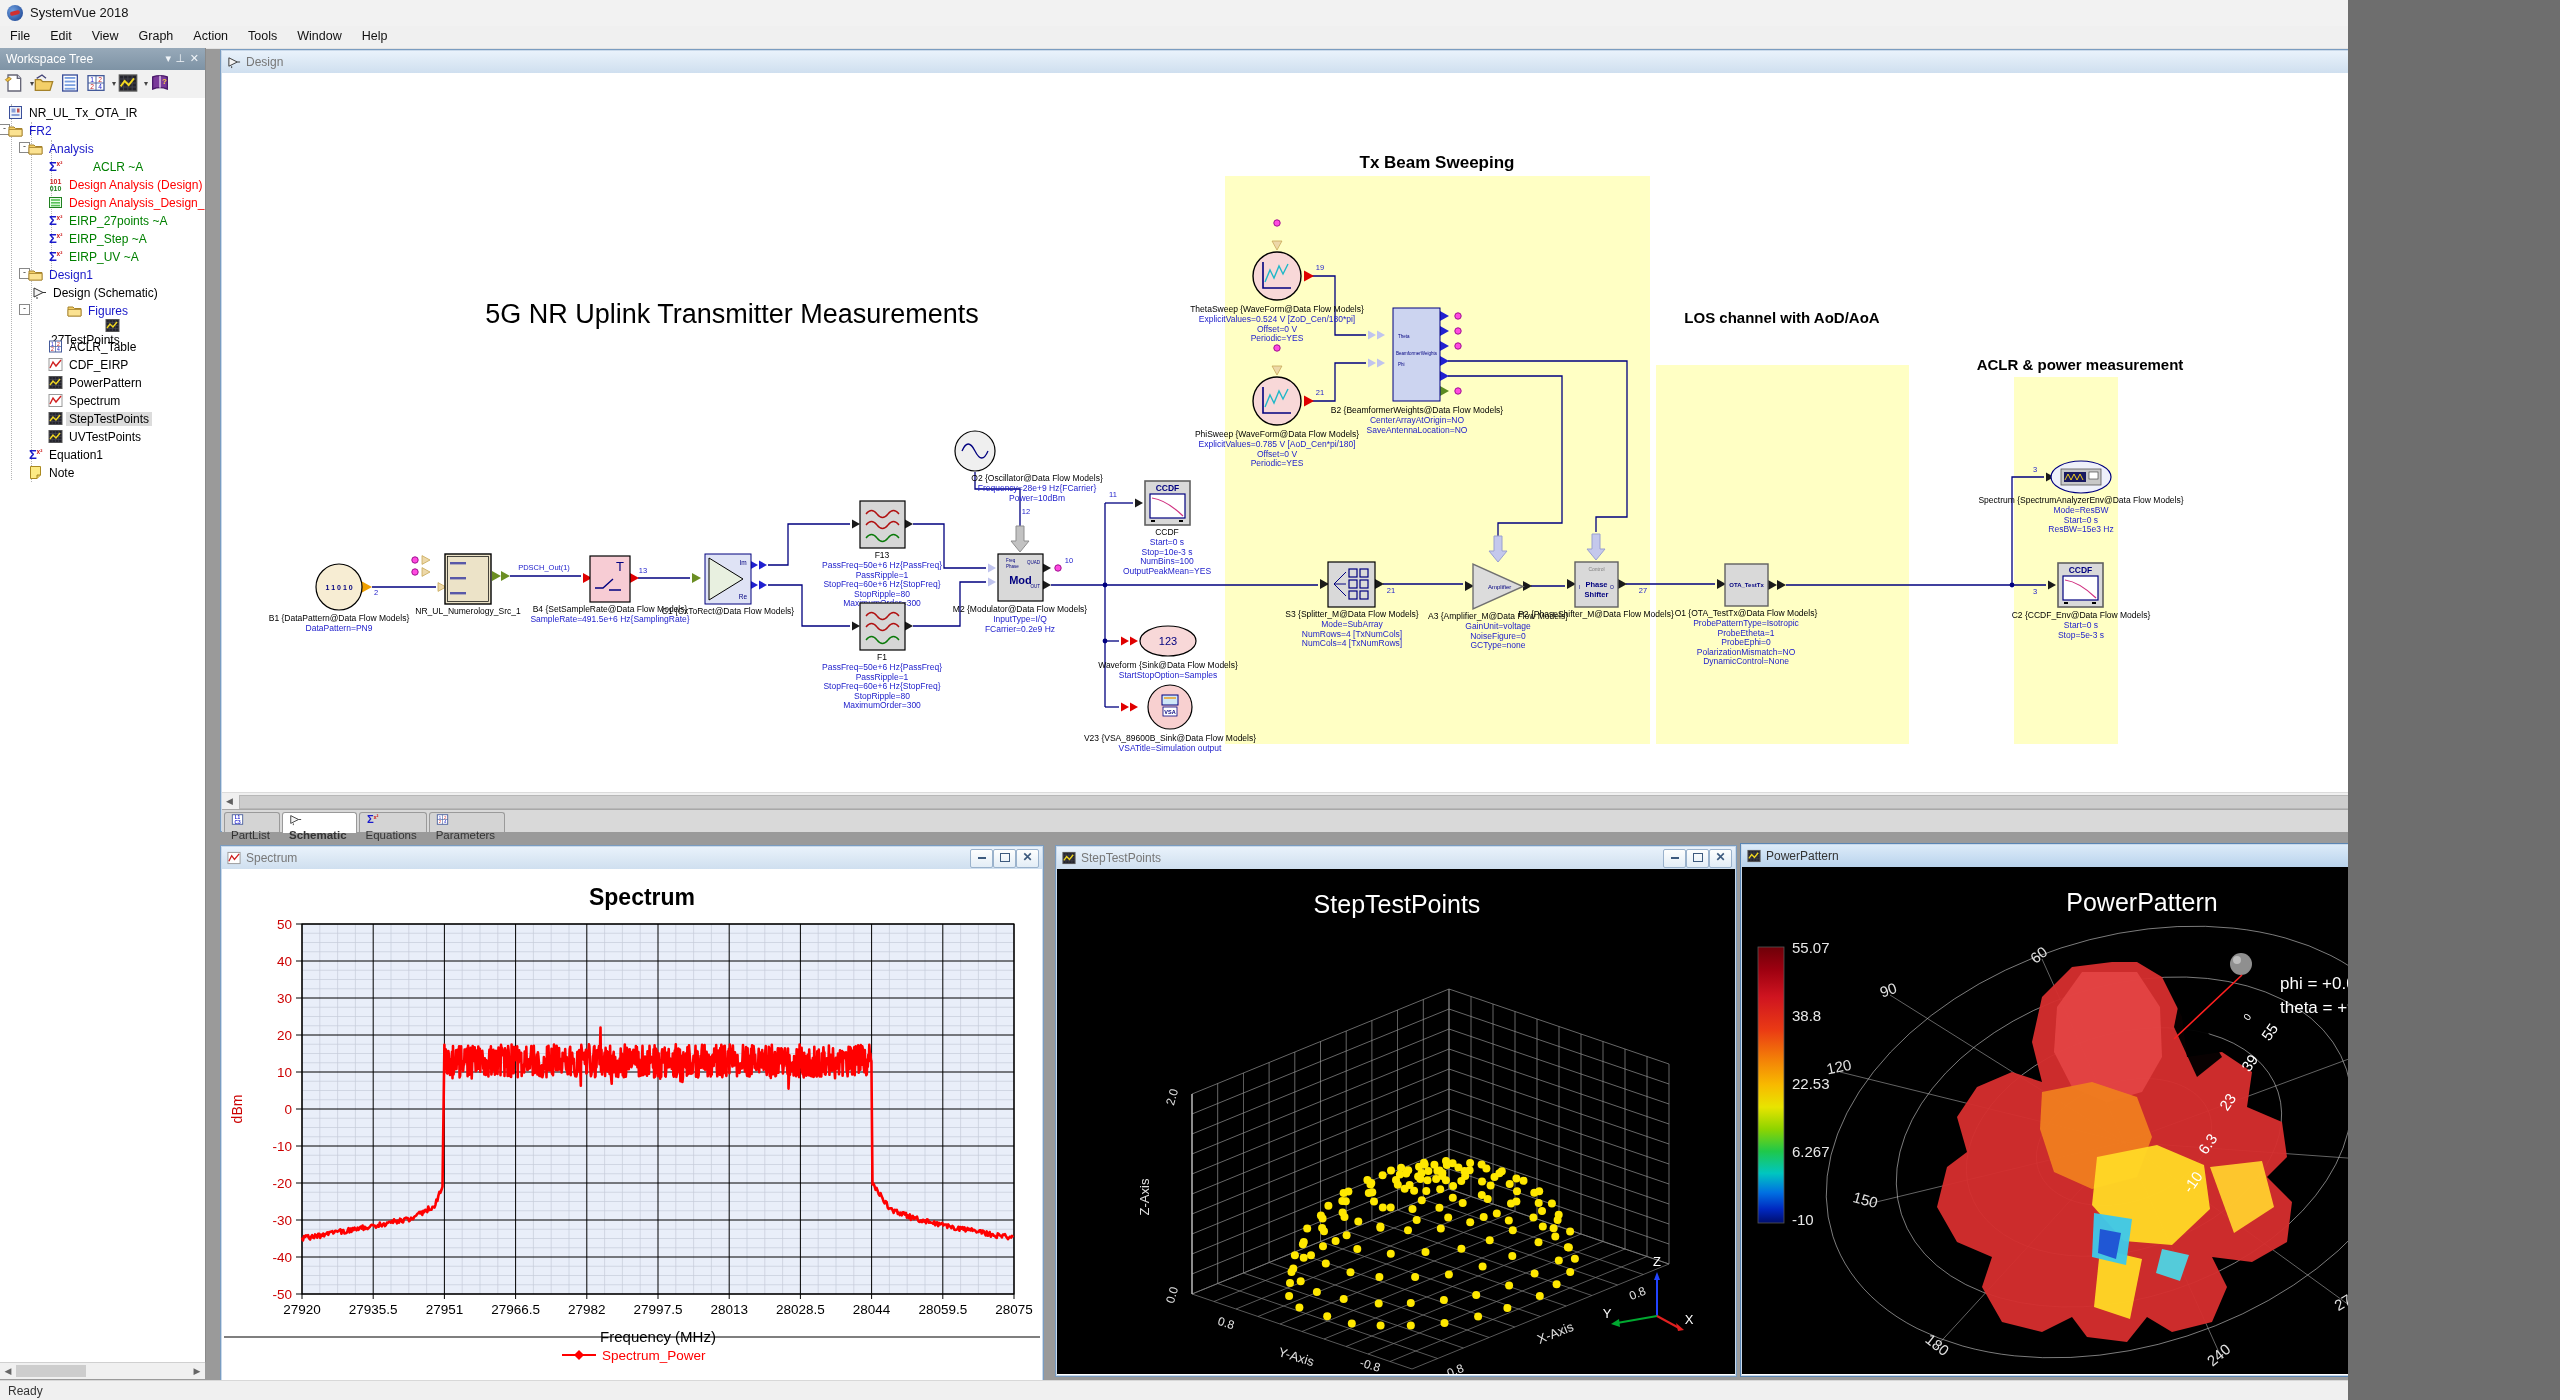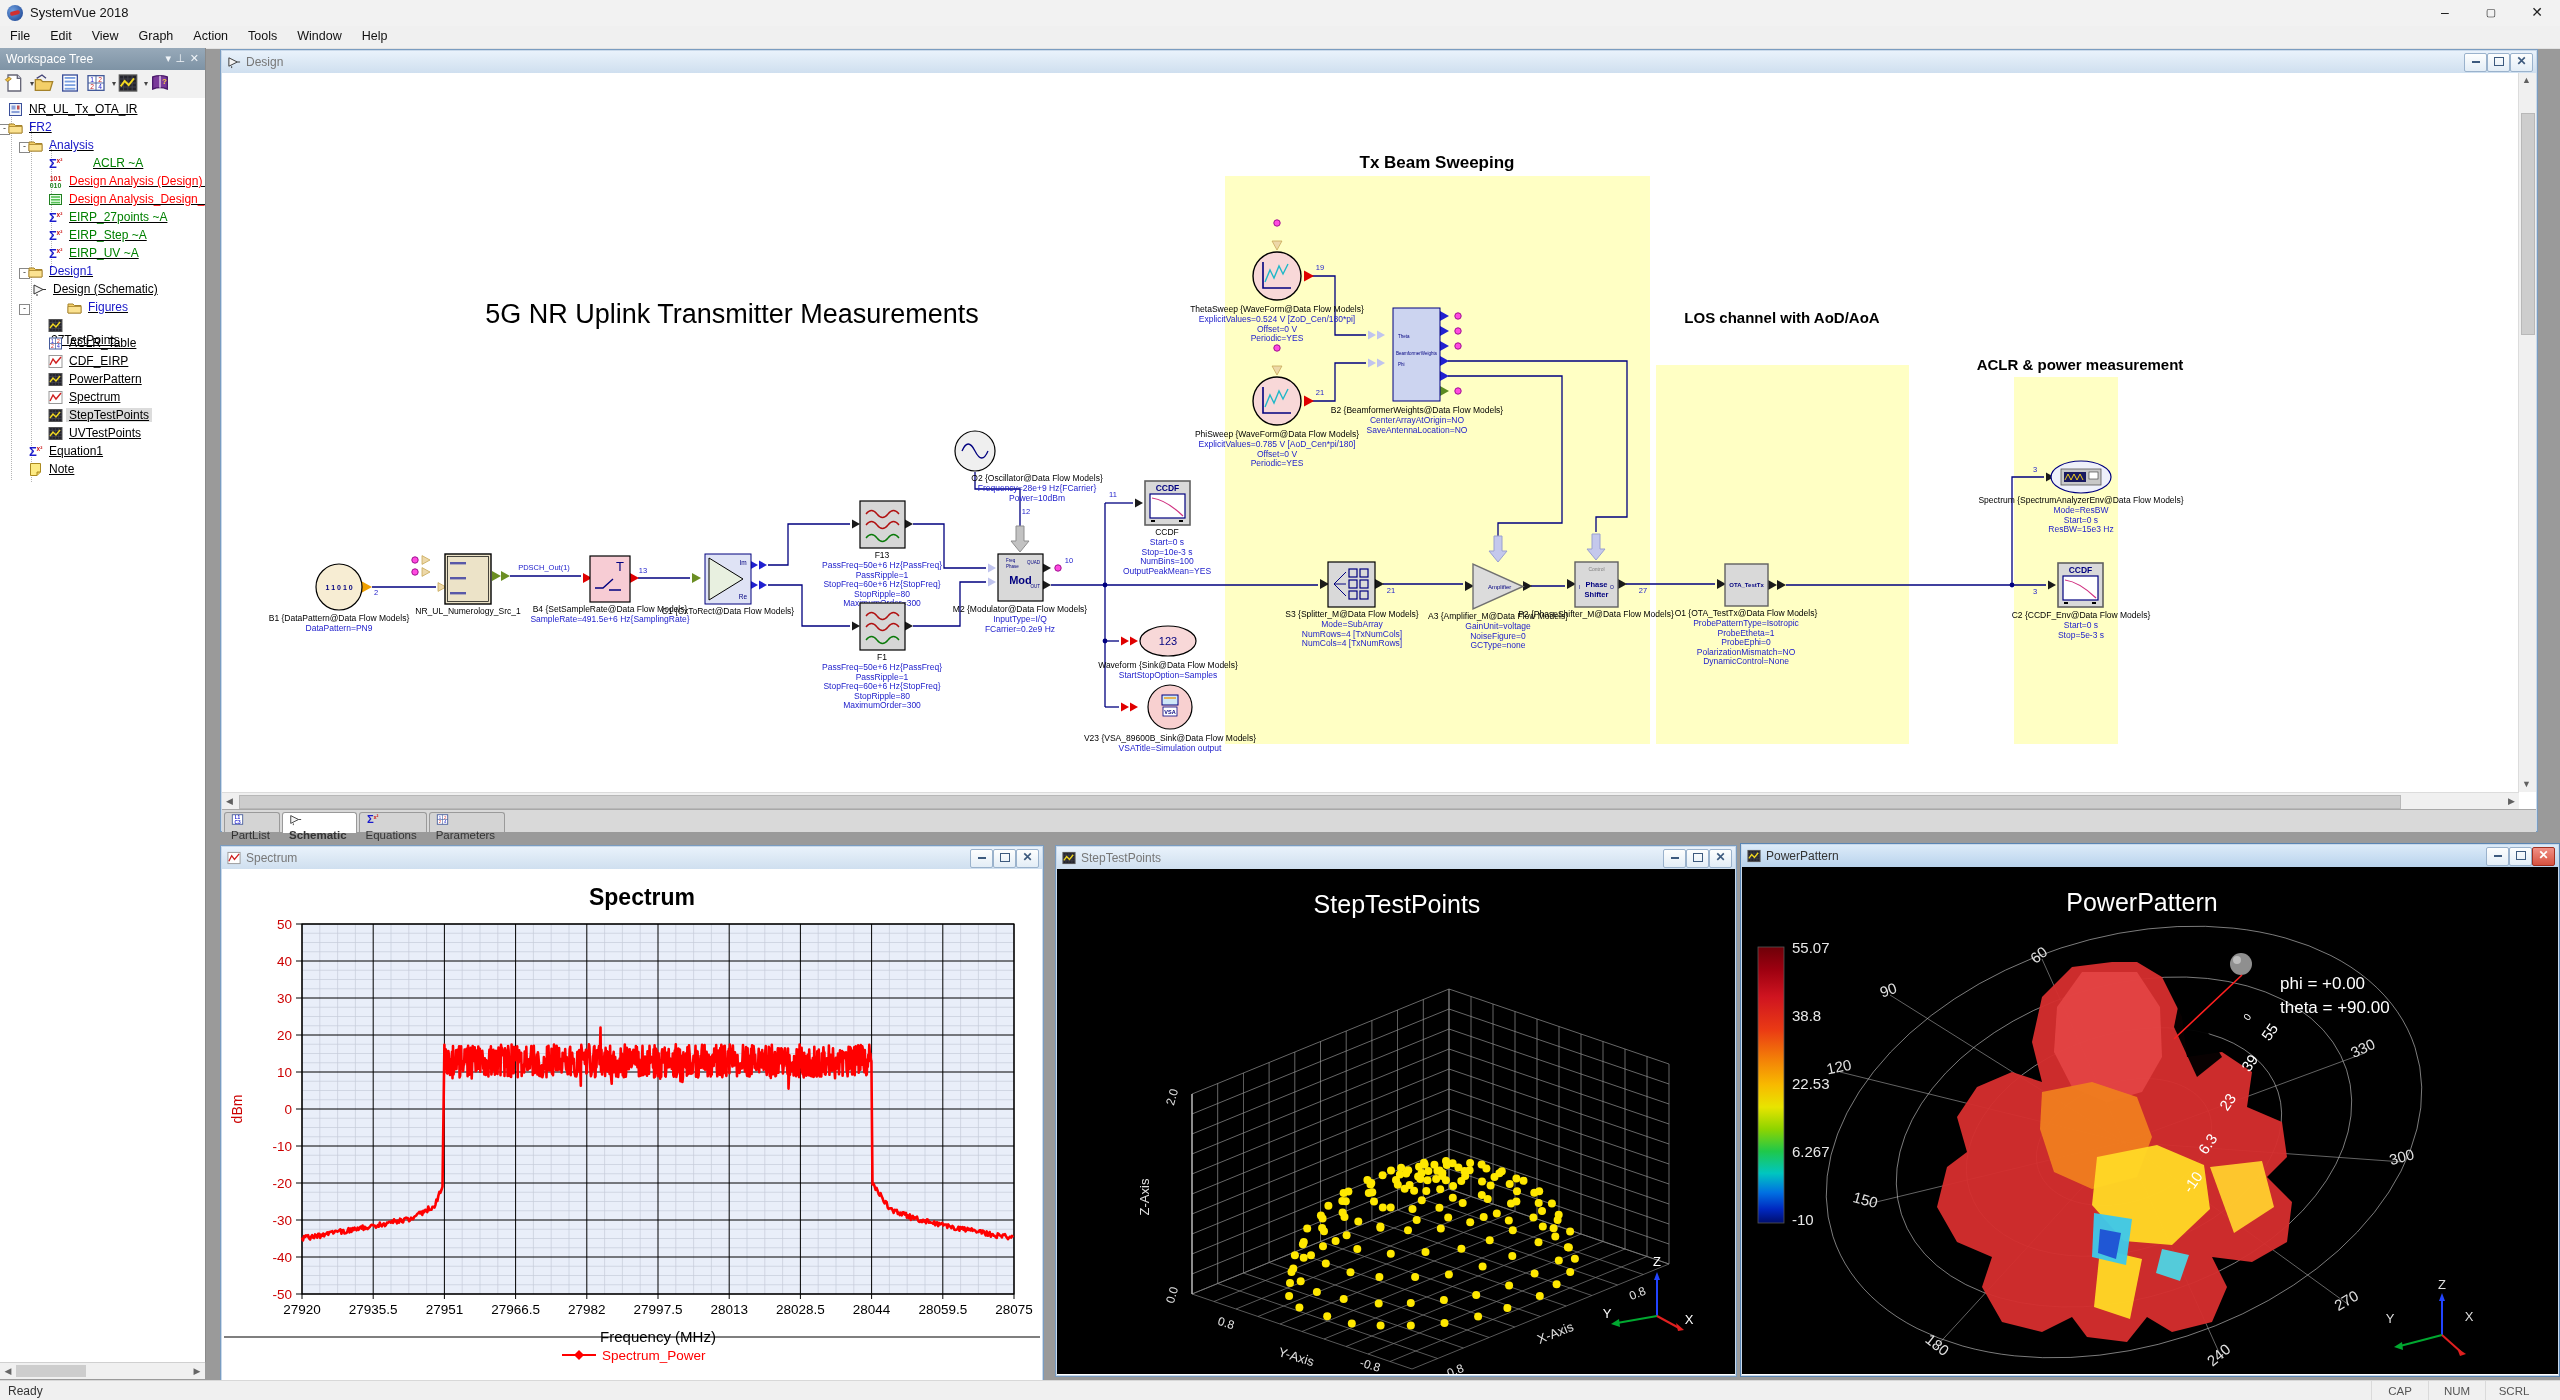--- a/index.html
+++ b/index.html
@@ -1,33 +1,33 @@
 <!DOCTYPE html>
 <html><head>
 <meta charset="utf-8">
 <style>
   html,body{margin:0;padding:0;background:#6e6e6e;}
-  .app{position:relative;width:2560px;height:1400px;background:#9a9a9a;font-family:"Liberation Sans",sans-serif;overflow:hidden;-webkit-font-smoothing:antialiased;}
+  .app{position:relative;width:2348px;height:1400px;background:#9a9a9a;font-family:"Liberation Sans",sans-serif;overflow:hidden;-webkit-font-smoothing:antialiased;}
   
   .titlebar{position:absolute;left:0;top:0;width:2560px;height:26px;background:#f2f2f2;border-bottom:1px solid #e0e0e0;}
   .titlebar .applogo{position:absolute;left:7px;top:5px;width:16px;height:16px;border-radius:8px;background:radial-gradient(circle at 35% 35%,#6fa0e0,#123a8a);}
   .titlebar .applogo:after{content:"";position:absolute;left:3px;top:6px;width:10px;height:4px;border-radius:2px;background:#d03030;transform:rotate(-15deg);}
   .titlebar .apptitle{position:absolute;left:30px;top:5px;font-size:13px;color:#111;}
   .wctl{position:absolute;top:0;height:26px;width:46px;text-align:center;line-height:24px;color:#222;font-size:14px;}
   .menubar{position:absolute;left:0;top:26px;width:2560px;height:22px;background:#f0f0f0;border-bottom:1px solid #e2e2e2;}
   .menuitem{display:inline-block;padding:3px 10px 0 10px;font-size:12.5px;color:#111;height:19px;}
   
   .leftpanel{position:absolute;left:0;top:48px;width:205px;height:1314px;background:#f0f0f0;border-right:1px solid #8a8a8a;}
   .panelhdr{position:absolute;left:0;top:0;width:205px;height:22px;background:linear-gradient(#97a9b9,#7e93a5);color:#fff;font-size:12px;}
   .panelhdr .t{position:absolute;left:6px;top:4px;}
   .panelhdr .ic{position:absolute;top:4px;color:#f0f4f8;font-size:11px;}
   .ptools{position:absolute;left:0;top:22px;width:205px;height:28px;background:#f1f1f1;border-bottom:1px solid #d5d5d5;}
   .ptool{position:absolute;top:3px;width:22px;height:22px;}
   .treewrap{position:absolute;left:0;top:50px;width:205px;height:1264px;background:#fff;overflow:hidden;}
-  .trow{position:absolute;height:18px;font-size:12px;white-space:nowrap;display:flex;align-items:flex-start;text-decoration:underline;}
+  .trow{position:absolute;height:18px;font-size:12px;white-space:nowrap;display:flex;align-items:flex-end;}
   .trow .lbl{padding:0 3px;}
   .trow.sel .lbl{background:#dcdcdc;}
   .expander{position:absolute;width:9px;height:9px;background:#fff;border:1px solid #888;font-size:9px;line-height:7px;text-align:center;color:#333;}
   .guide{position:absolute;border-left:1px dotted #b5b5b5;width:0;}
   .pscroll{position:absolute;left:0;top:1314px;width:205px;height:16px;background:#f0f0f0;border-top:1px solid #d0d0d0;}
   .pscroll .thumb{position:absolute;left:16px;top:2px;width:70px;height:12px;background:#cdcdcd;}
   .sarrow{position:absolute;top:2px;width:14px;height:12px;color:#666;font-size:9px;text-align:center;line-height:12px;}
   
   .statusbar{position:absolute;left:0;top:1380px;width:2560px;height:20px;background:#f0f0f0;border-top:1px solid #d8d8d8;font-size:12px;color:#333;}
   .statusbar .ready{position:absolute;left:8px;top:3px;}

